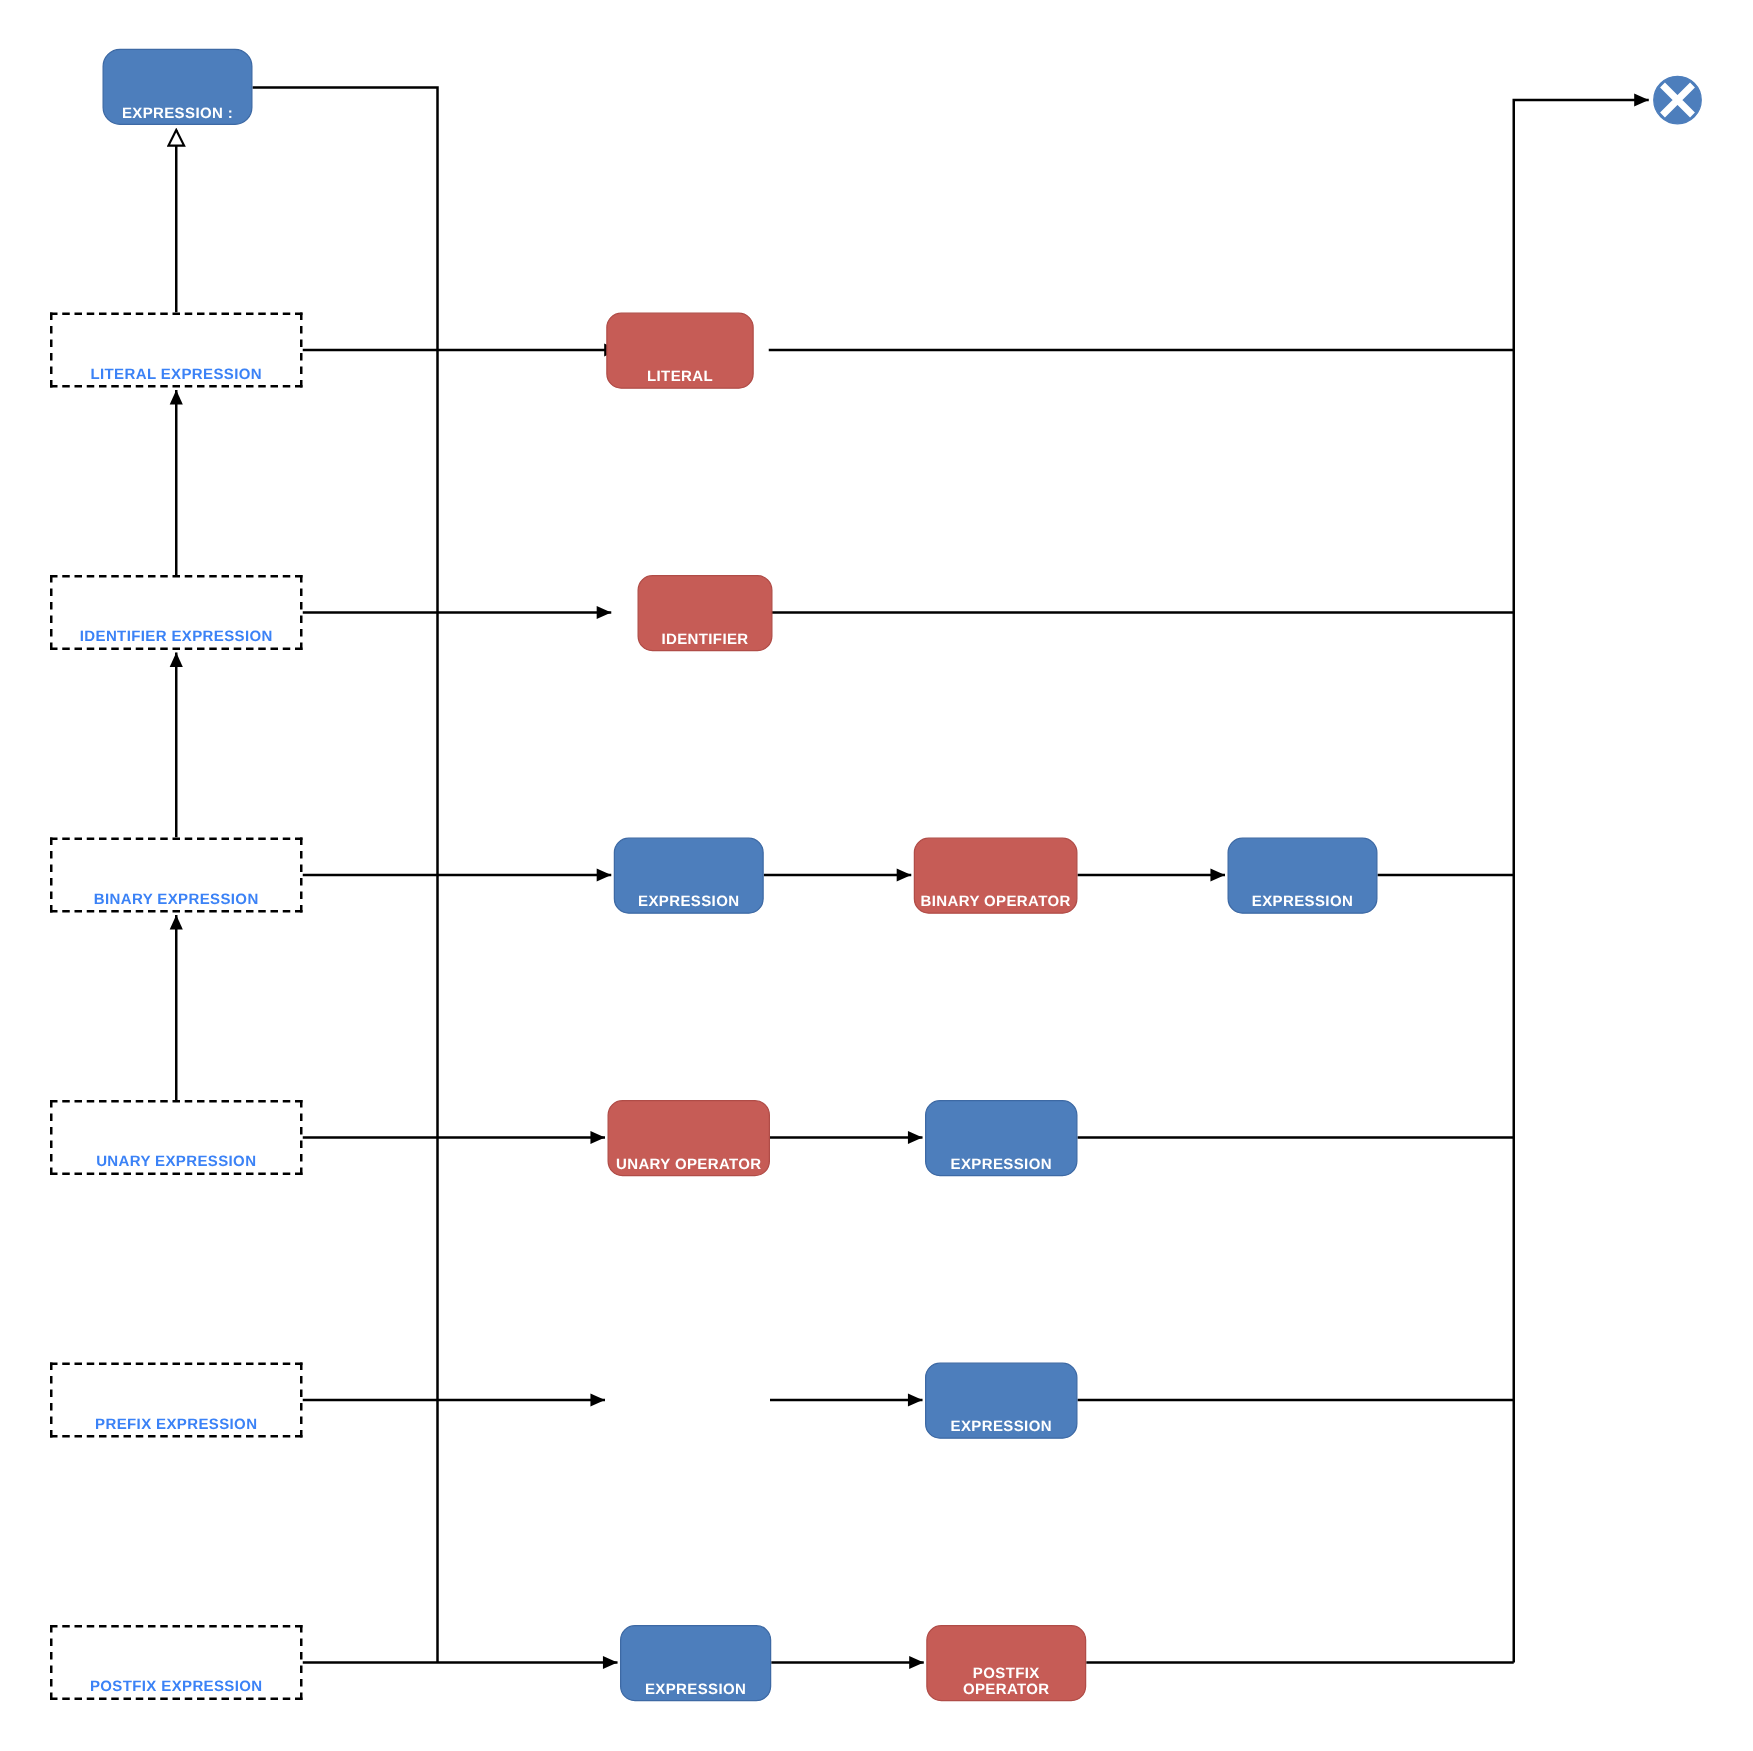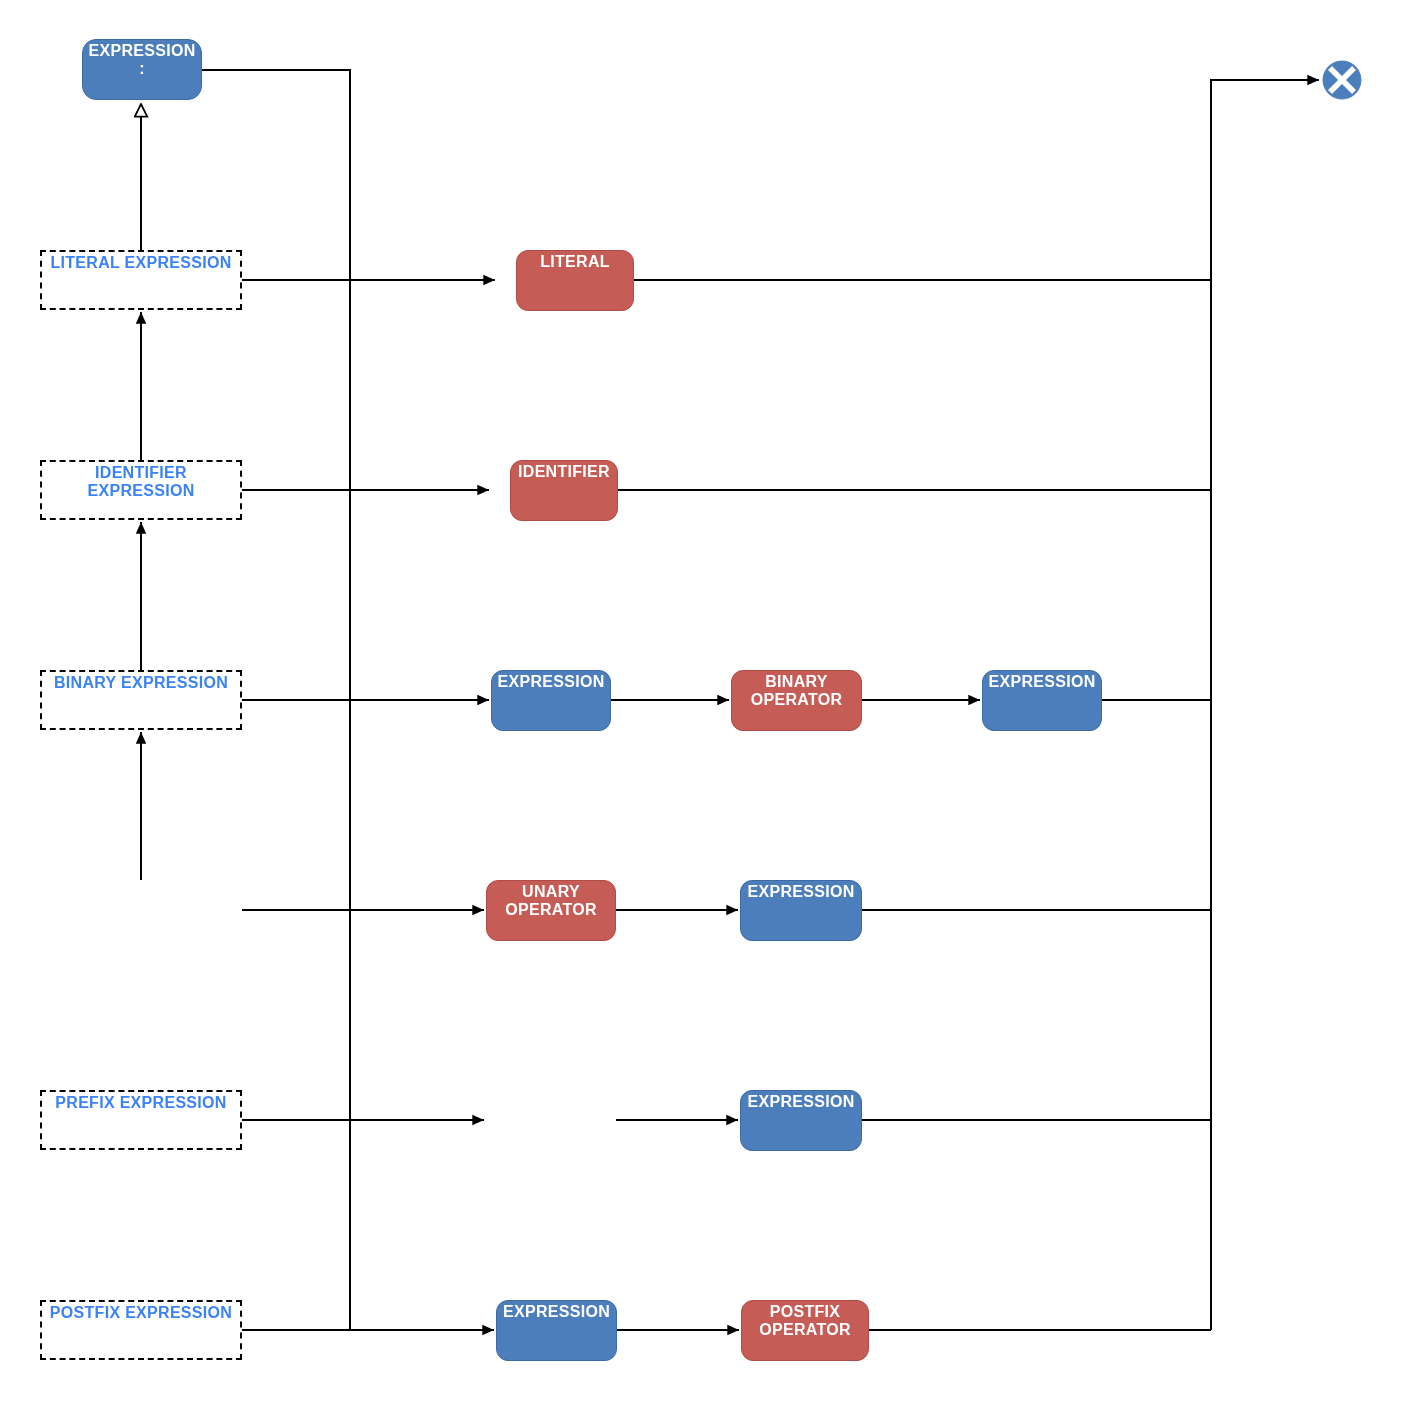--- a/index.html
+++ b/index.html
@@ -18,25 +18,25 @@
   #edges {
     position: absolute;
     left: 0; top: 0;
     width: 1402px;
     height: 1401px;
   }
   .node {
     position: absolute;
     box-sizing: border-box;
     display: flex;
-    align-items: flex-start;
+    align-items: flex-end;
     justify-content: center;
     text-align: center;
     font-weight: bold;
-    font-size: 16px;
+    font-size: 12px;
     letter-spacing: 0.3px;
     line-height: 1.1;
     padding: 2px 4px;
   }
   .rule {
     border: 2px dashed #000000;
     background: #ffffff;
     color: #3b82f6;
   }
   .expr {
@@ -119,28 +119,31 @@
 
   <div class="node rule" style="left:40px;top:250px;width:202px;height:60px">
     <span>LITERAL EXPRESSION</span>
   </div>
   <div class="node rule" style="left:40px;top:460px;width:202px;height:60px">
     <span>IDENTIFIER EXPRESSION</span>
   </div>
   <div class="node rule" style="left:40px;top:670px;width:202px;height:60px">
     <span>BINARY EXPRESSION</span>
   </div>
+  <div class="node rule" style="left:40px;top:880px;width:202px;height:60px">
+    <span>UNARY EXPRESSION</span>
+  </div>
   <div class="node rule" style="left:40px;top:1090px;width:202px;height:60px">
     <span>PREFIX EXPRESSION</span>
   </div>
   <div class="node rule" style="left:40px;top:1300px;width:202px;height:60px">
     <span>POSTFIX EXPRESSION</span>
   </div>
 
-  <div class="node token" style="left:516px;top:250px;width:118px;height:61px">
+  <div class="node token" style="left:485px;top:250px;width:118px;height:61px">
     <span>LITERAL</span>
   </div>
 
   <div class="node token" style="left:510px;top:460px;width:108px;height:61px">
     <span>IDENTIFIER</span>
   </div>
 
   <div class="node expr" style="left:491px;top:670px;width:120px;height:61px">
     <span>EXPRESSION</span>
   </div>

